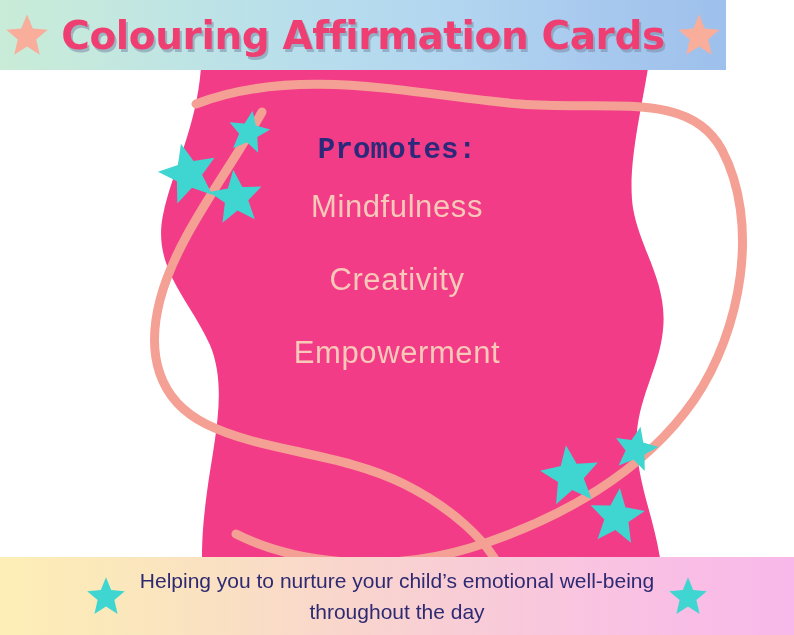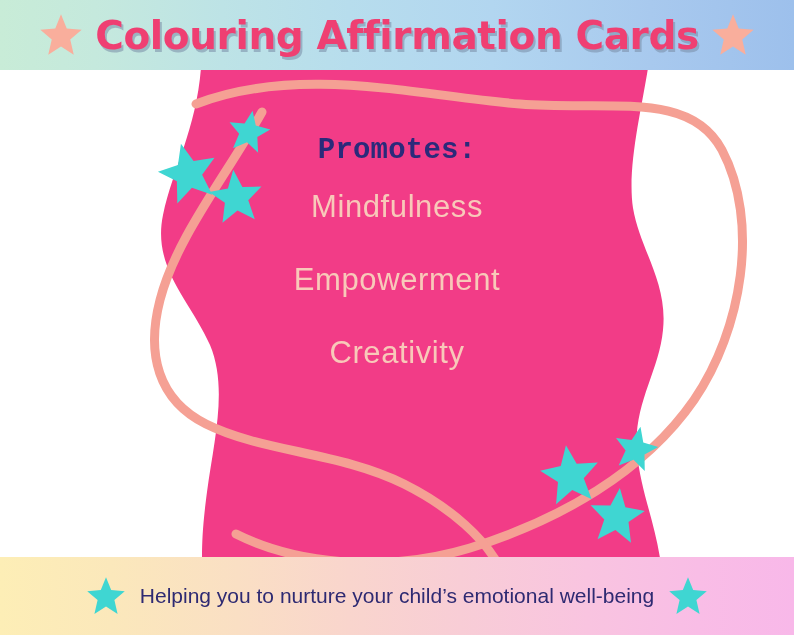--- a/index.html
+++ b/index.html
@@ -16,21 +16,21 @@
     height: 635px;
     overflow: hidden;
     background: #ffffff;
   }
 
   
   .header-band {
     position: absolute;
     left: 0;
     top: 0;
-    width: 794px;
+    width: 726px;
     height: 70px;
     background: linear-gradient(90deg, #c8ecd7 0%, #c5e9dd 12%, #bde3e6 28%, #b7dded 44%, #b2d6f0 62%, #a8c9ee 82%, #9dc0ec 100%);
     display: flex;
     align-items: center;
     justify-content: center;
     z-index: 6;
   }
   .header-star {
     width: 44px;
     height: 44px;
@@ -203,33 +203,34 @@
       <svg viewBox="0 0 100 100" xmlns="http://www.w3.org/2000/svg">
         <path d="M50 3 L63 35 L97 38 L71 60 L79 95 L50 76 L21 95 L29 60 L3 38 L37 35 Z" fill="#f9ae9c"></path>
       </svg>
     </span>
   </div>
 
   <div class="content">
     <div class="promotes">Promotes:</div>
     <ul class="promo-list">
       <li class="promo-item">Mindfulness</li>
+      <li class="promo-item">Creativity</li>
       <li class="promo-item">Empowerment</li>
-      <li class="promo-item">Creativity</li>
     </ul>
   </div>
 
   <div class="footer-band">
     <span class="footer-star">
       <svg viewBox="0 0 100 100" xmlns="http://www.w3.org/2000/svg">
         <path d="M50 3 L63 35 L97 38 L71 60 L79 95 L50 76 L21 95 L29 60 L3 38 L37 35 Z" fill="#3fd6d2"></path>
       </svg>
     </span>
     <p class="footer-text">
       <span class="footer-line">Helping you to nurture your child’s emotional well-being</span>
+      <span class="footer-line">throughout the day</span>
     </p>
     <span class="footer-star">
       <svg viewBox="0 0 100 100" xmlns="http://www.w3.org/2000/svg">
         <path d="M50 3 L63 35 L97 38 L71 60 L79 95 L50 76 L21 95 L29 60 L3 38 L37 35 Z" fill="#3fd6d2"></path>
       </svg>
     </span>
   </div>
 
 </div>
 

